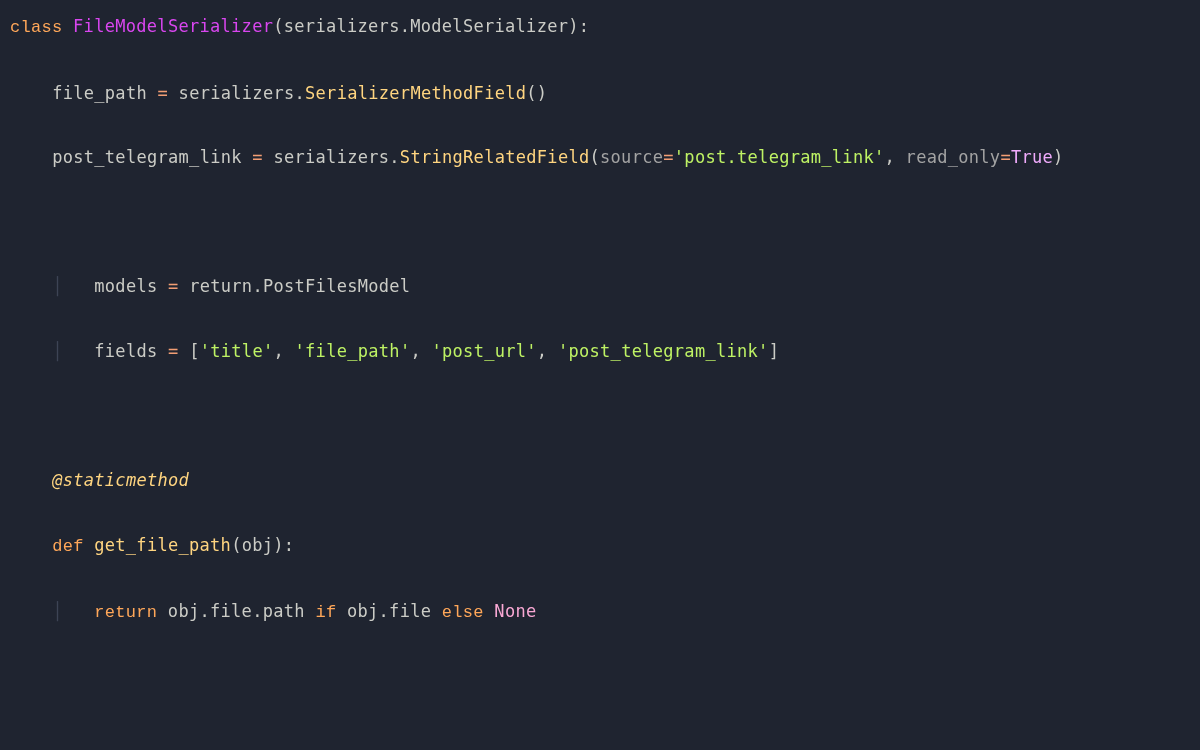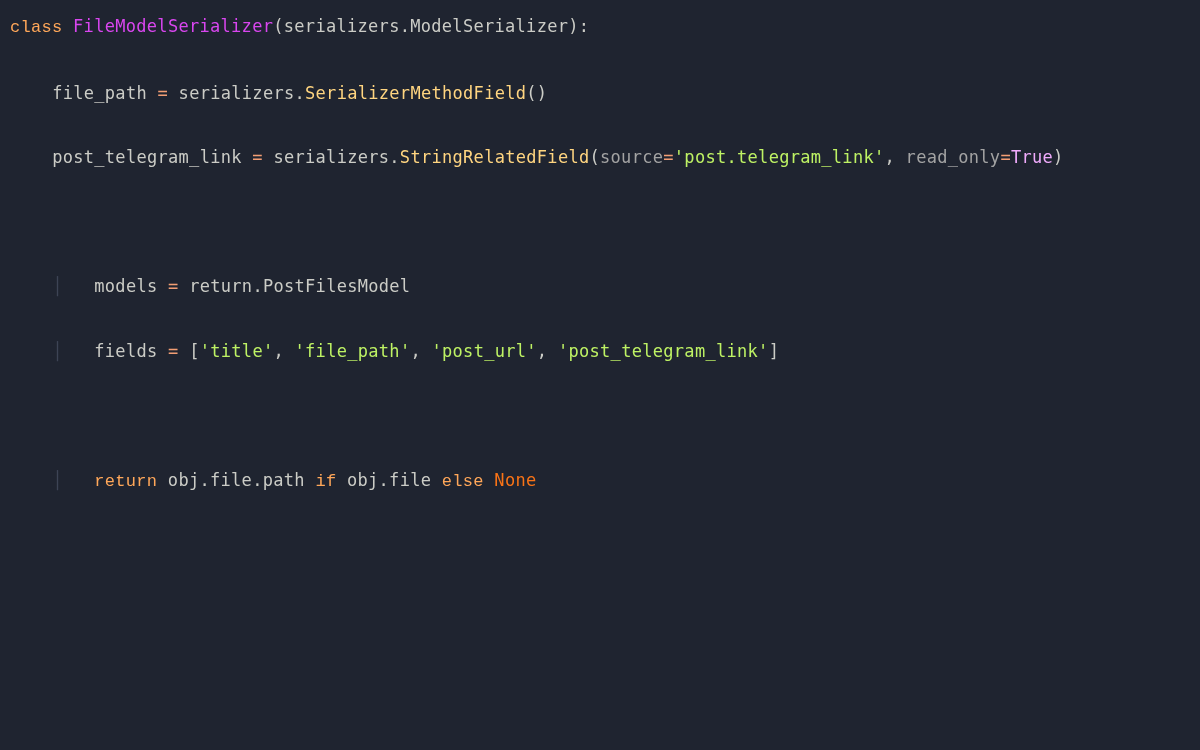--- a/index.html
+++ b/index.html
@@ -25,34 +25,36 @@
   .kw   { color: #ffa759; font-family: Liberation Mono, monospace; }   
   .cls  { color: #d946ef; }   
   .fn   { color: #ffd580; }   
   .id   { color: #cbccc6; }   
   .pun  { color: #cbccc6; }   
   .op   { color: #f29e74; }   
   .str  { color: #bef264; }   
   .arg  { color: #a3a3a3; }   
   .dec  { color: #ffd580; font-style: italic; }   
   .bool { color: #f0abfc; }   
-  .none { color: #f97316; }
+  .none { color: #f9a8d4; }
   .param { color: #cbccc6; }
   .indent-guide { color: #3d4455; }
 </style>
 </head>
 <body>
 
 <pre><div class="line"><span class="kw">class</span> <span class="cls">FileModelSerializer</span><span class="pun">(</span><span class="id">serializers</span><span class="pun">.</span><span class="id">ModelSerializer</span><span class="pun">):</span></div>
 <div class="line">    <span class="id">file_path</span> <span class="op">=</span> <span class="id">serializers</span><span class="pun">.</span><span class="fn">SerializerMethodField</span><span class="pun">()</span></div>
 <div class="line">    <span class="id">post_telegram_link</span> <span class="op">=</span> <span class="id">serializers</span><span class="pun">.</span><span class="fn">StringRelatedField</span><span class="pun">(</span><span class="arg">source</span><span class="op">=</span><span class="str">'post.telegram_link'</span><span class="pun">, </span><span class="arg">read_only</span><span class="op">=</span><span class="bool">True</span><span class="pun">)</span></div>
 <div class="line"> </div>
 <div class="line">    <span class="indent-guide">│</span>   <span class="id">models</span> <span class="op">=</span> <span class="id">return</span><span class="pun">.</span><span class="id">PostFilesModel</span></div>
 <div class="line">    <span class="indent-guide">│</span>   <span class="id">fields</span> <span class="op">=</span> <span class="pun">[</span><span class="str">'title'</span><span class="pun">, </span><span class="str">'file_path'</span><span class="pun">, </span><span class="str">'post_url'</span><span class="pun">, </span><span class="str">'post_telegram_link'</span><span class="pun">]</span></div>
 <div class="line"> </div>
+<div class="line">    <span class="dec">@staticmethod</span></div>
+<div class="line">    <span class="kw">def</span> <span class="fn">get_file_path</span><span class="pun">(</span><span class="param">obj</span><span class="pun">):</span></div>
 <div class="line">    <span class="indent-guide">│</span>   <span class="kw">return</span> <span class="id">obj</span><span class="pun">.</span><span class="id">file</span><span class="pun">.</span><span class="id">path</span> <span class="kw">if</span> <span class="id">obj</span><span class="pun">.</span><span class="id">file</span> <span class="kw">else</span> <span class="none">None</span></div>
 
 
 
 
 
 
 
 
 

